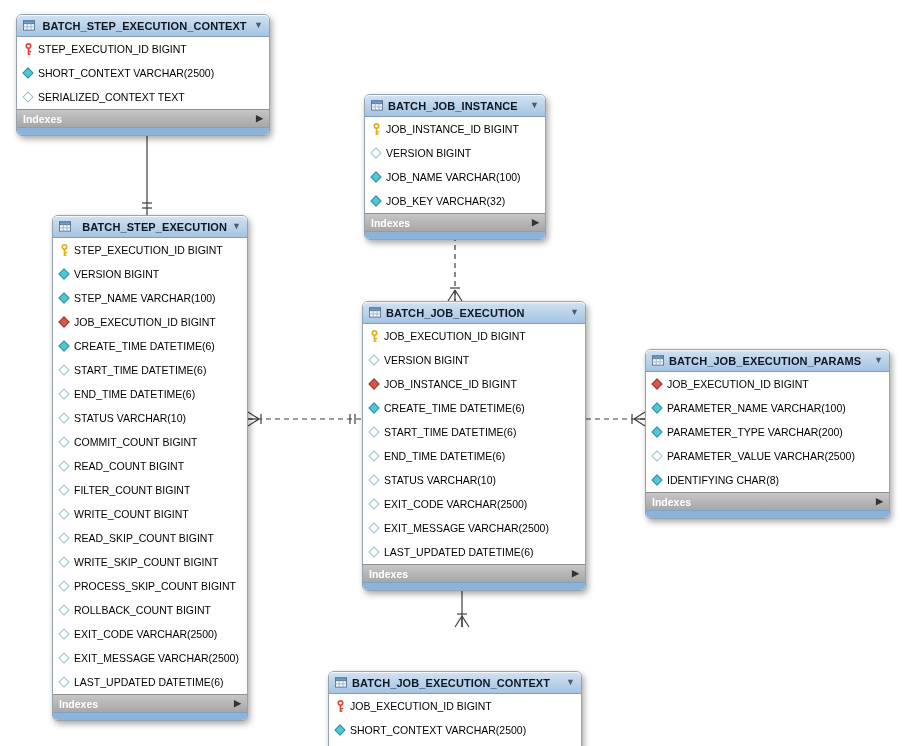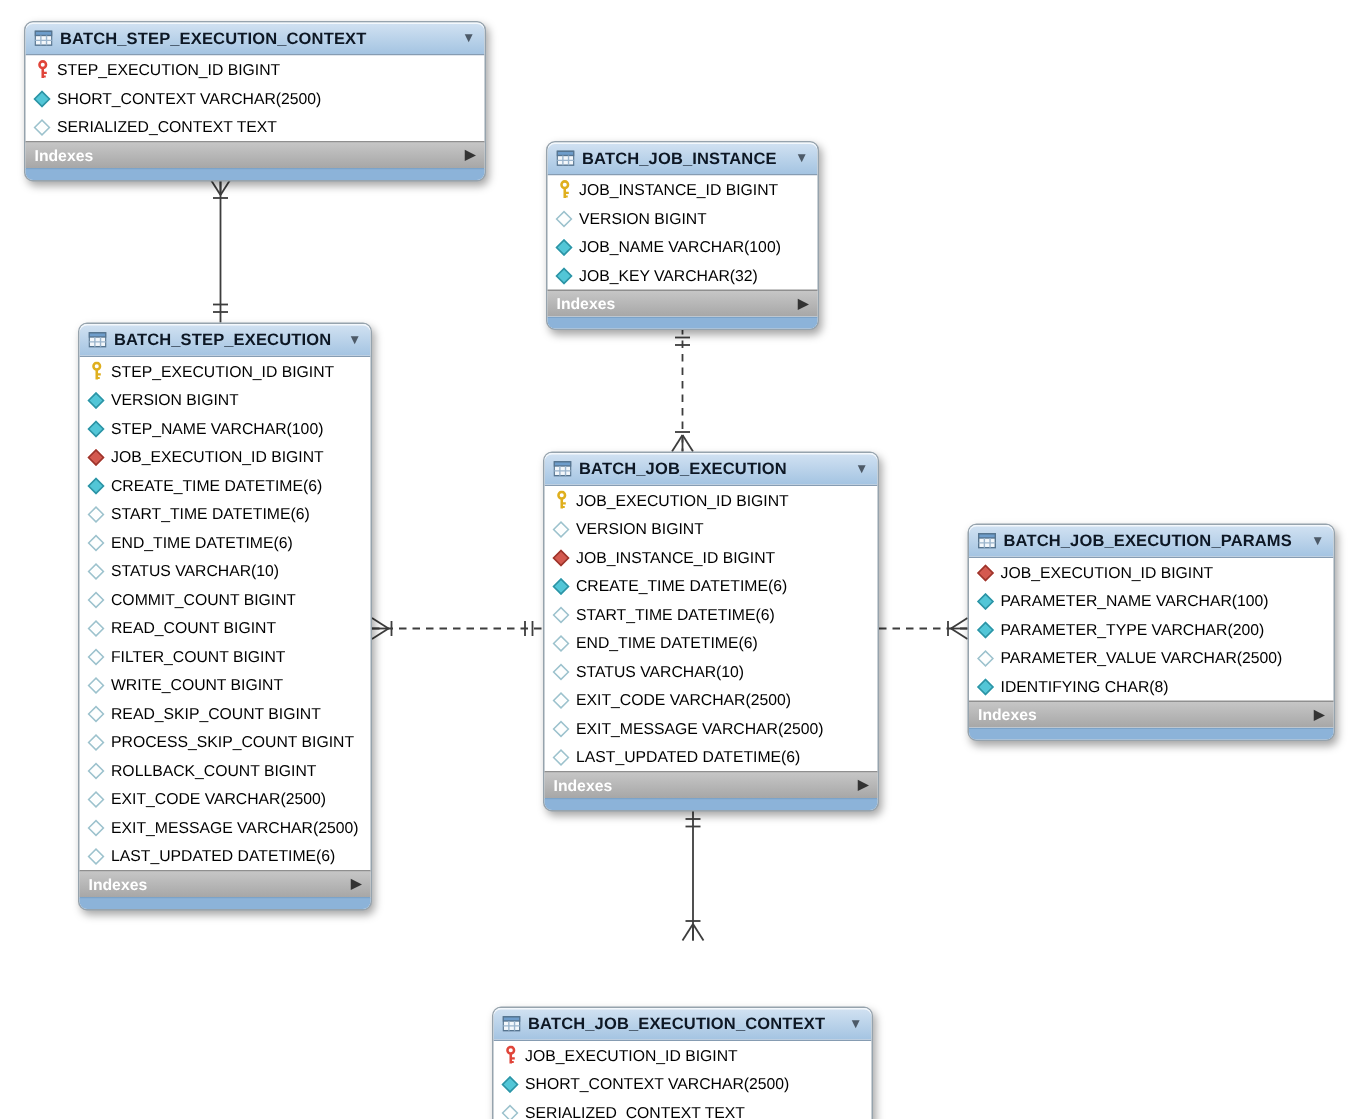--- a/index.html
+++ b/index.html
@@ -9,21 +9,21 @@
   .table{position:absolute;box-sizing:border-box;background:#ffffff;border:1px solid #96a3ad;
          border-radius:6px;box-shadow:2px 3px 6px rgba(0,0,0,0.35);}
   .t-header{box-sizing:border-box;height:22px;display:flex;align-items:center;gap:5px;
             padding:0 6px;background:linear-gradient(#d2e2f2,#a4c4e2);
             border-bottom:1px solid #869cb2;border-radius:5px 5px 0 0;
             box-shadow:inset 0 1px 0 rgba(255,255,255,0.75);}
   .t-title{flex:1;font-size:11px;font-weight:bold;color:#0d1724;white-space:nowrap;
            overflow:hidden;letter-spacing:0.1px;}
   .t-collapse{font-size:9px;color:#4d5a68;line-height:1;}
   .t-row{box-sizing:border-box;height:19px;display:flex;align-items:center;gap:4px;
-         padding:0 5px;font-size:10.5px;color:#000;white-space:nowrap;overflow:hidden;}
+         padding:12px 5px;font-size:10.5px;color:#000;white-space:nowrap;overflow:hidden;}
   .t-indexes{box-sizing:border-box;height:18px;display:flex;align-items:center;
              padding:0 6px;background:linear-gradient(#c6c6c6,#a7a7a7);
              border-top:1px solid #8f8f8f;color:#ffffff;font-weight:bold;font-size:10.5px;}
   .t-indexes .spacer{flex:1;}
   .t-expand{font-size:9px;color:#333333;line-height:1;}
   .t-footer{height:7px;background:#8cb3d9;border-top:1px solid #7ba3c9;border-radius:0 0 5px 5px;}
   .ic{width:12px;min-width:12px;height:13px;display:flex;align-items:center;justify-content:center;}
   .diamond{width:6px;height:6px;transform:rotate(45deg);}
   .diamond.notnull{background:#52c6d7;border:1px solid #2e93a4;}
   .diamond.nullable{background:#fdfefe;border:1px solid #9cc2cd;}
@@ -75,21 +75,21 @@
         <line x1="462" y1="539" x2="462" y2="627" stroke="#3d3d3d" stroke-width="1.2"></line>
         <line x1="457" y1="546" x2="467" y2="546" stroke="#3d3d3d" stroke-width="1.2"></line>
         <line x1="457" y1="551" x2="467" y2="551" stroke="#3d3d3d" stroke-width="1.2"></line>
         <line x1="455" y1="627" x2="462" y2="616" stroke="#3d3d3d" stroke-width="1.2"></line>
         <line x1="462" y1="627" x2="462" y2="616" stroke="#3d3d3d" stroke-width="1.2"></line>
         <line x1="469" y1="627" x2="462" y2="616" stroke="#3d3d3d" stroke-width="1.2"></line>
         <line x1="457" y1="614" x2="467" y2="614" stroke="#3d3d3d" stroke-width="1.2"></line>
       </g>
     </svg>
   <div id="tables">
-      <div class="table" style="left: 16px; top: 14px; width: 308px;">
+      <div class="table" style="left: 16px; top: 14px; width: 254px; text-align: center;">
         <div class="t-header">
           <span class="ic">
             <svg width="13" height="11" viewBox="0 0 13 11">
               <rect x="0.5" y="0.5" width="12" height="10" fill="#f3f7fb" stroke="#56748f"></rect>
               <rect x="0.5" y="0.5" width="12" height="3" fill="#6e9dcb" stroke="#56748f"></rect>
               <line x1="4.6" y1="3.5" x2="4.6" y2="10.5" stroke="#9ab4cc"></line>
               <line x1="8.7" y1="3.5" x2="8.7" y2="10.5" stroke="#9ab4cc"></line>
               <line x1="0.5" y1="7" x2="12.5" y2="7" stroke="#9ab4cc"></line>
             </svg>
           </span>
@@ -169,21 +169,21 @@
           </span>
           <span class="col-label">JOB_KEY VARCHAR(32)</span>
         </div>
         <div class="t-indexes">
           <span>Indexes</span>
           <span class="spacer"></span>
           <span class="t-expand">▶</span>
         </div>
         <div class="t-footer"></div>
       </div>
-      <div class="table" style="left: 52px; top: 215px; width: 196px;">
+      <div class="table" style="left: 52px; top: 215px; width: 196px; text-align: right;">
         <div class="t-header">
           <span class="ic">
             <svg width="13" height="11" viewBox="0 0 13 11">
               <rect x="0.5" y="0.5" width="12" height="10" fill="#f3f7fb" stroke="#56748f"></rect>
               <rect x="0.5" y="0.5" width="12" height="3" fill="#6e9dcb" stroke="#56748f"></rect>
               <line x1="4.6" y1="3.5" x2="4.6" y2="10.5" stroke="#9ab4cc"></line>
               <line x1="8.7" y1="3.5" x2="8.7" y2="10.5" stroke="#9ab4cc"></line>
               <line x1="0.5" y1="7" x2="12.5" y2="7" stroke="#9ab4cc"></line>
             </svg>
           </span>
@@ -270,20 +270,26 @@
         <div class="t-row">
           <span class="ic">
             <span class="diamond nullable"></span>
           </span>
           <span class="col-label">READ_SKIP_COUNT BIGINT</span>
         </div>
         <div class="t-row">
           <span class="ic">
             <span class="diamond nullable"></span>
           </span>
+          <span class="col-label">WRITE_SKIP_COUNT BIGINT</span>
+        </div>
+        <div class="t-row">
+          <span class="ic">
+            <span class="diamond nullable"></span>
+          </span>
           <span class="col-label">PROCESS_SKIP_COUNT BIGINT</span>
         </div>
         <div class="t-row">
           <span class="ic">
             <span class="diamond nullable"></span>
           </span>
           <span class="col-label">ROLLBACK_COUNT BIGINT</span>
         </div>
         <div class="t-row">
           <span class="ic">

